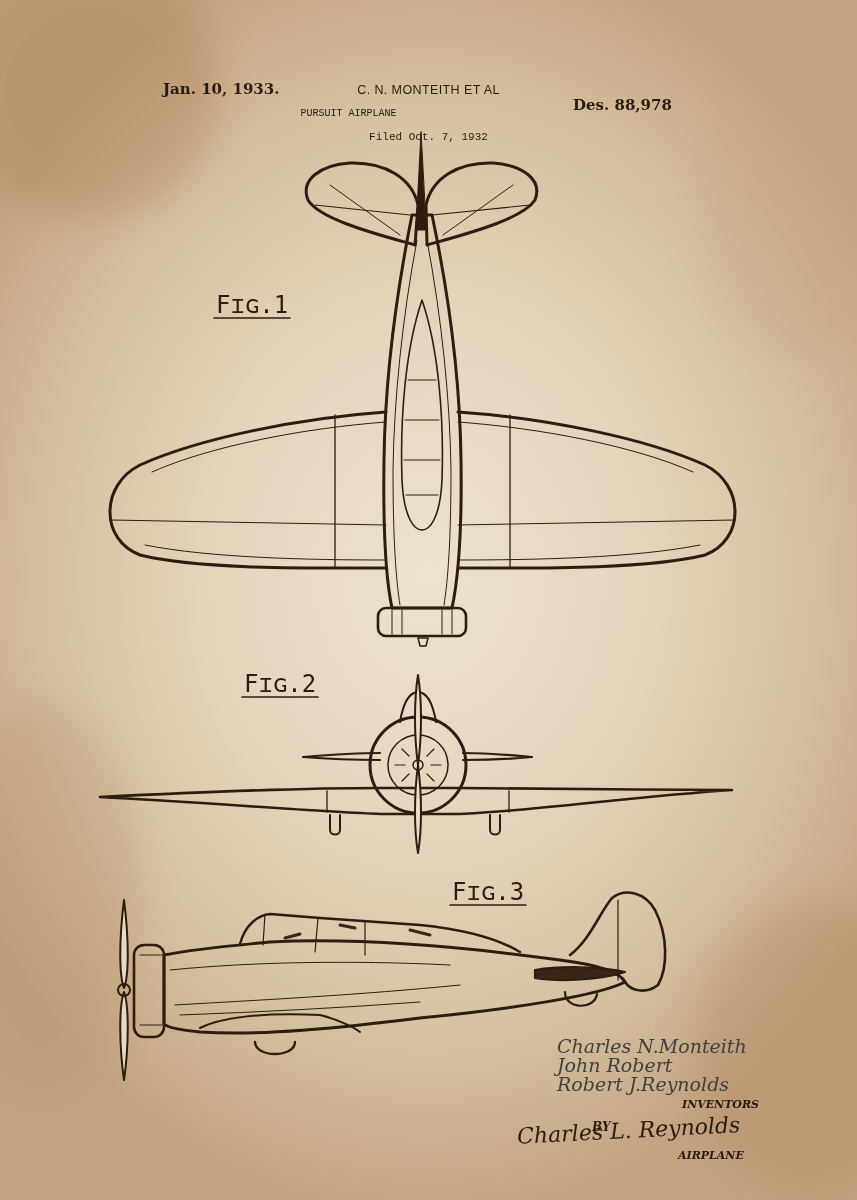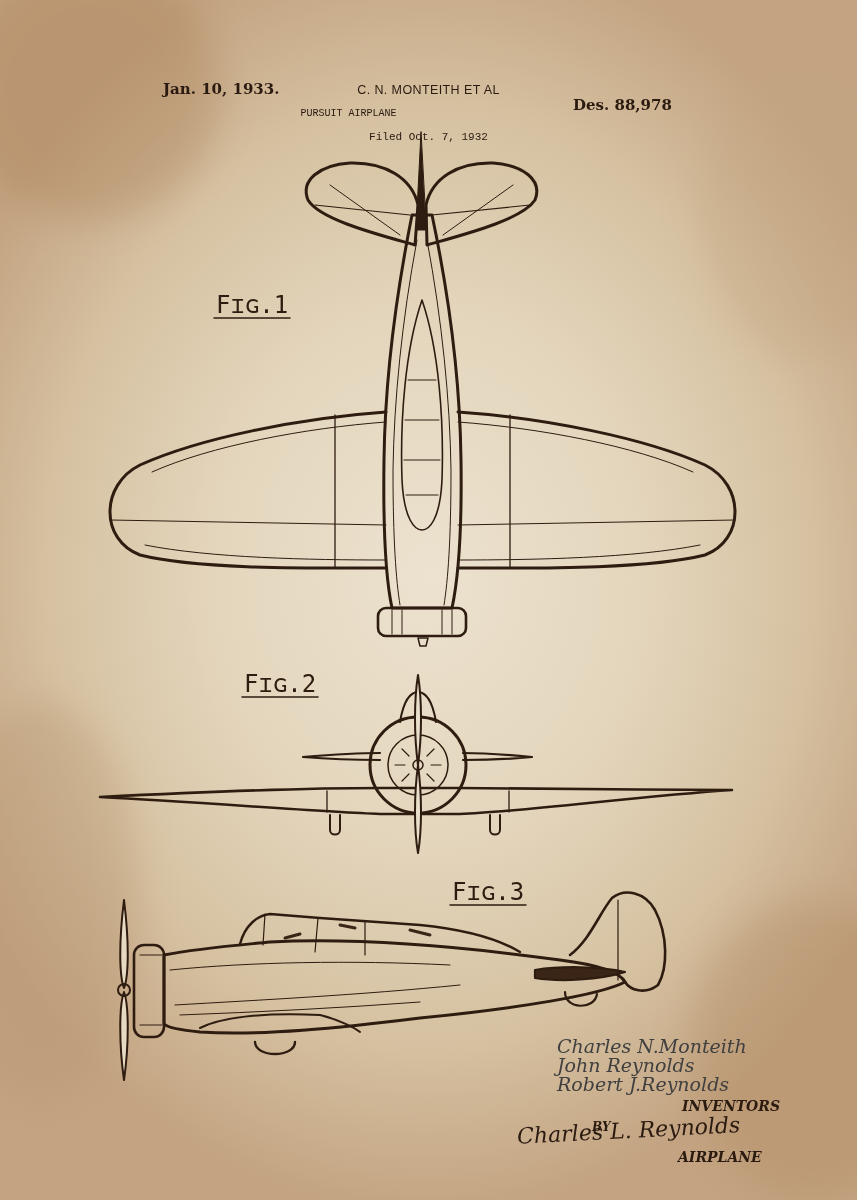--- a/index.html
+++ b/index.html
@@ -12,21 +12,21 @@
   .hdr{position:absolute;color:#2a1a10;margin-top:46px;}
   .date{left:163px;top:34px;font-family:"DejaVu Serif",serif;font-weight:bold;font-size:15px;}
   .desnum{left:573px;top:50px;font-family:"DejaVu Serif",serif;font-weight:bold;font-size:15px;}
   .inv{left:0;width:857px;text-align:center;top:37px;font-family:"Liberation Sans",sans-serif;font-size:12.5px;letter-spacing:.4px;}
   .title{left:0;width:697px;text-align:center;top:62px;font-family:"Liberation Mono",monospace;font-size:10px;}
   .filed{left:0;width:857px;text-align:center;top:85px;font-family:"Liberation Mono",monospace;font-size:11px;}
   svg{position:absolute;left:0;top:0;}
   .figlabel{font-family:"DejaVu Sans Mono",monospace;}
   .names{position:absolute;left:557px;top:1037px;color:#404040;font-family:"DejaVu Serif",serif;font-style:italic;font-size:19px;line-height:19px;}
   .names div{white-space:nowrap;}
-  .small-caps{position:absolute;font-family:"DejaVu Serif",serif;font-weight:bold;font-style:italic;font-size:14px;color:#2a1a10;}
+  .small-caps{position:absolute;font-family:"DejaVu Serif",serif;font-weight:bold;font-style:italic;font-size:11px;color:#2a1a10;}
   .sig{position:absolute;left:517px;top:1118px;font-family:"DejaVu Serif",serif;font-style:italic;font-size:22px;color:#2a1a10;transform:rotate(-3deg);}
 </style>
 </head>
 <body>
 
 <div class="paper">
   <div class="blotch" style="left:-40px;top:-40px;width:260px;height:260px;background:#a97e55;"></div>
   <div class="blotch" style="left:690px;top:900px;width:240px;height:300px;background:#b08a62;"></div>
   <div class="blotch" style="left:-60px;top:700px;width:200px;height:400px;background:#b69470;"></div>
   <div class="blotch" style="left:700px;top:60px;width:200px;height:300px;background:#c4a682;"></div>
@@ -123,19 +123,19 @@
       <path d="M255,1042 C255,1058 295,1058 295,1042" stroke-width="2.4"></path>
       <path d="M565,992 C565,1010 595,1010 597,994" stroke-width="2.2"></path>
       <text class="figlabel" x="452" y="900" font-size="24" fill="#2e1c10" stroke="none">Fɪɢ.3</text>
       <path d="M450,905 L526,905" stroke-width="1.5"></path>
     </g>
   </g>
 </svg>
 
 <div class="names">
   <div>Charles N.Monteith</div>
-  <div>John Reynolds</div>
+  <div>John Robert</div>
   <div>Robert J.Reynolds</div>
 </div>
 <div class="small-caps" style="left:682px;top:1098px;">INVENTORS</div>
 <div class="small-caps" style="left:592px;top:1120px;font-size:12px;">BY</div>
 <div class="sig">Charles L. Reynolds</div>
 <div class="small-caps" style="left:678px;top:1149px;">AIRPLANE</div>
 
 </body></html>

